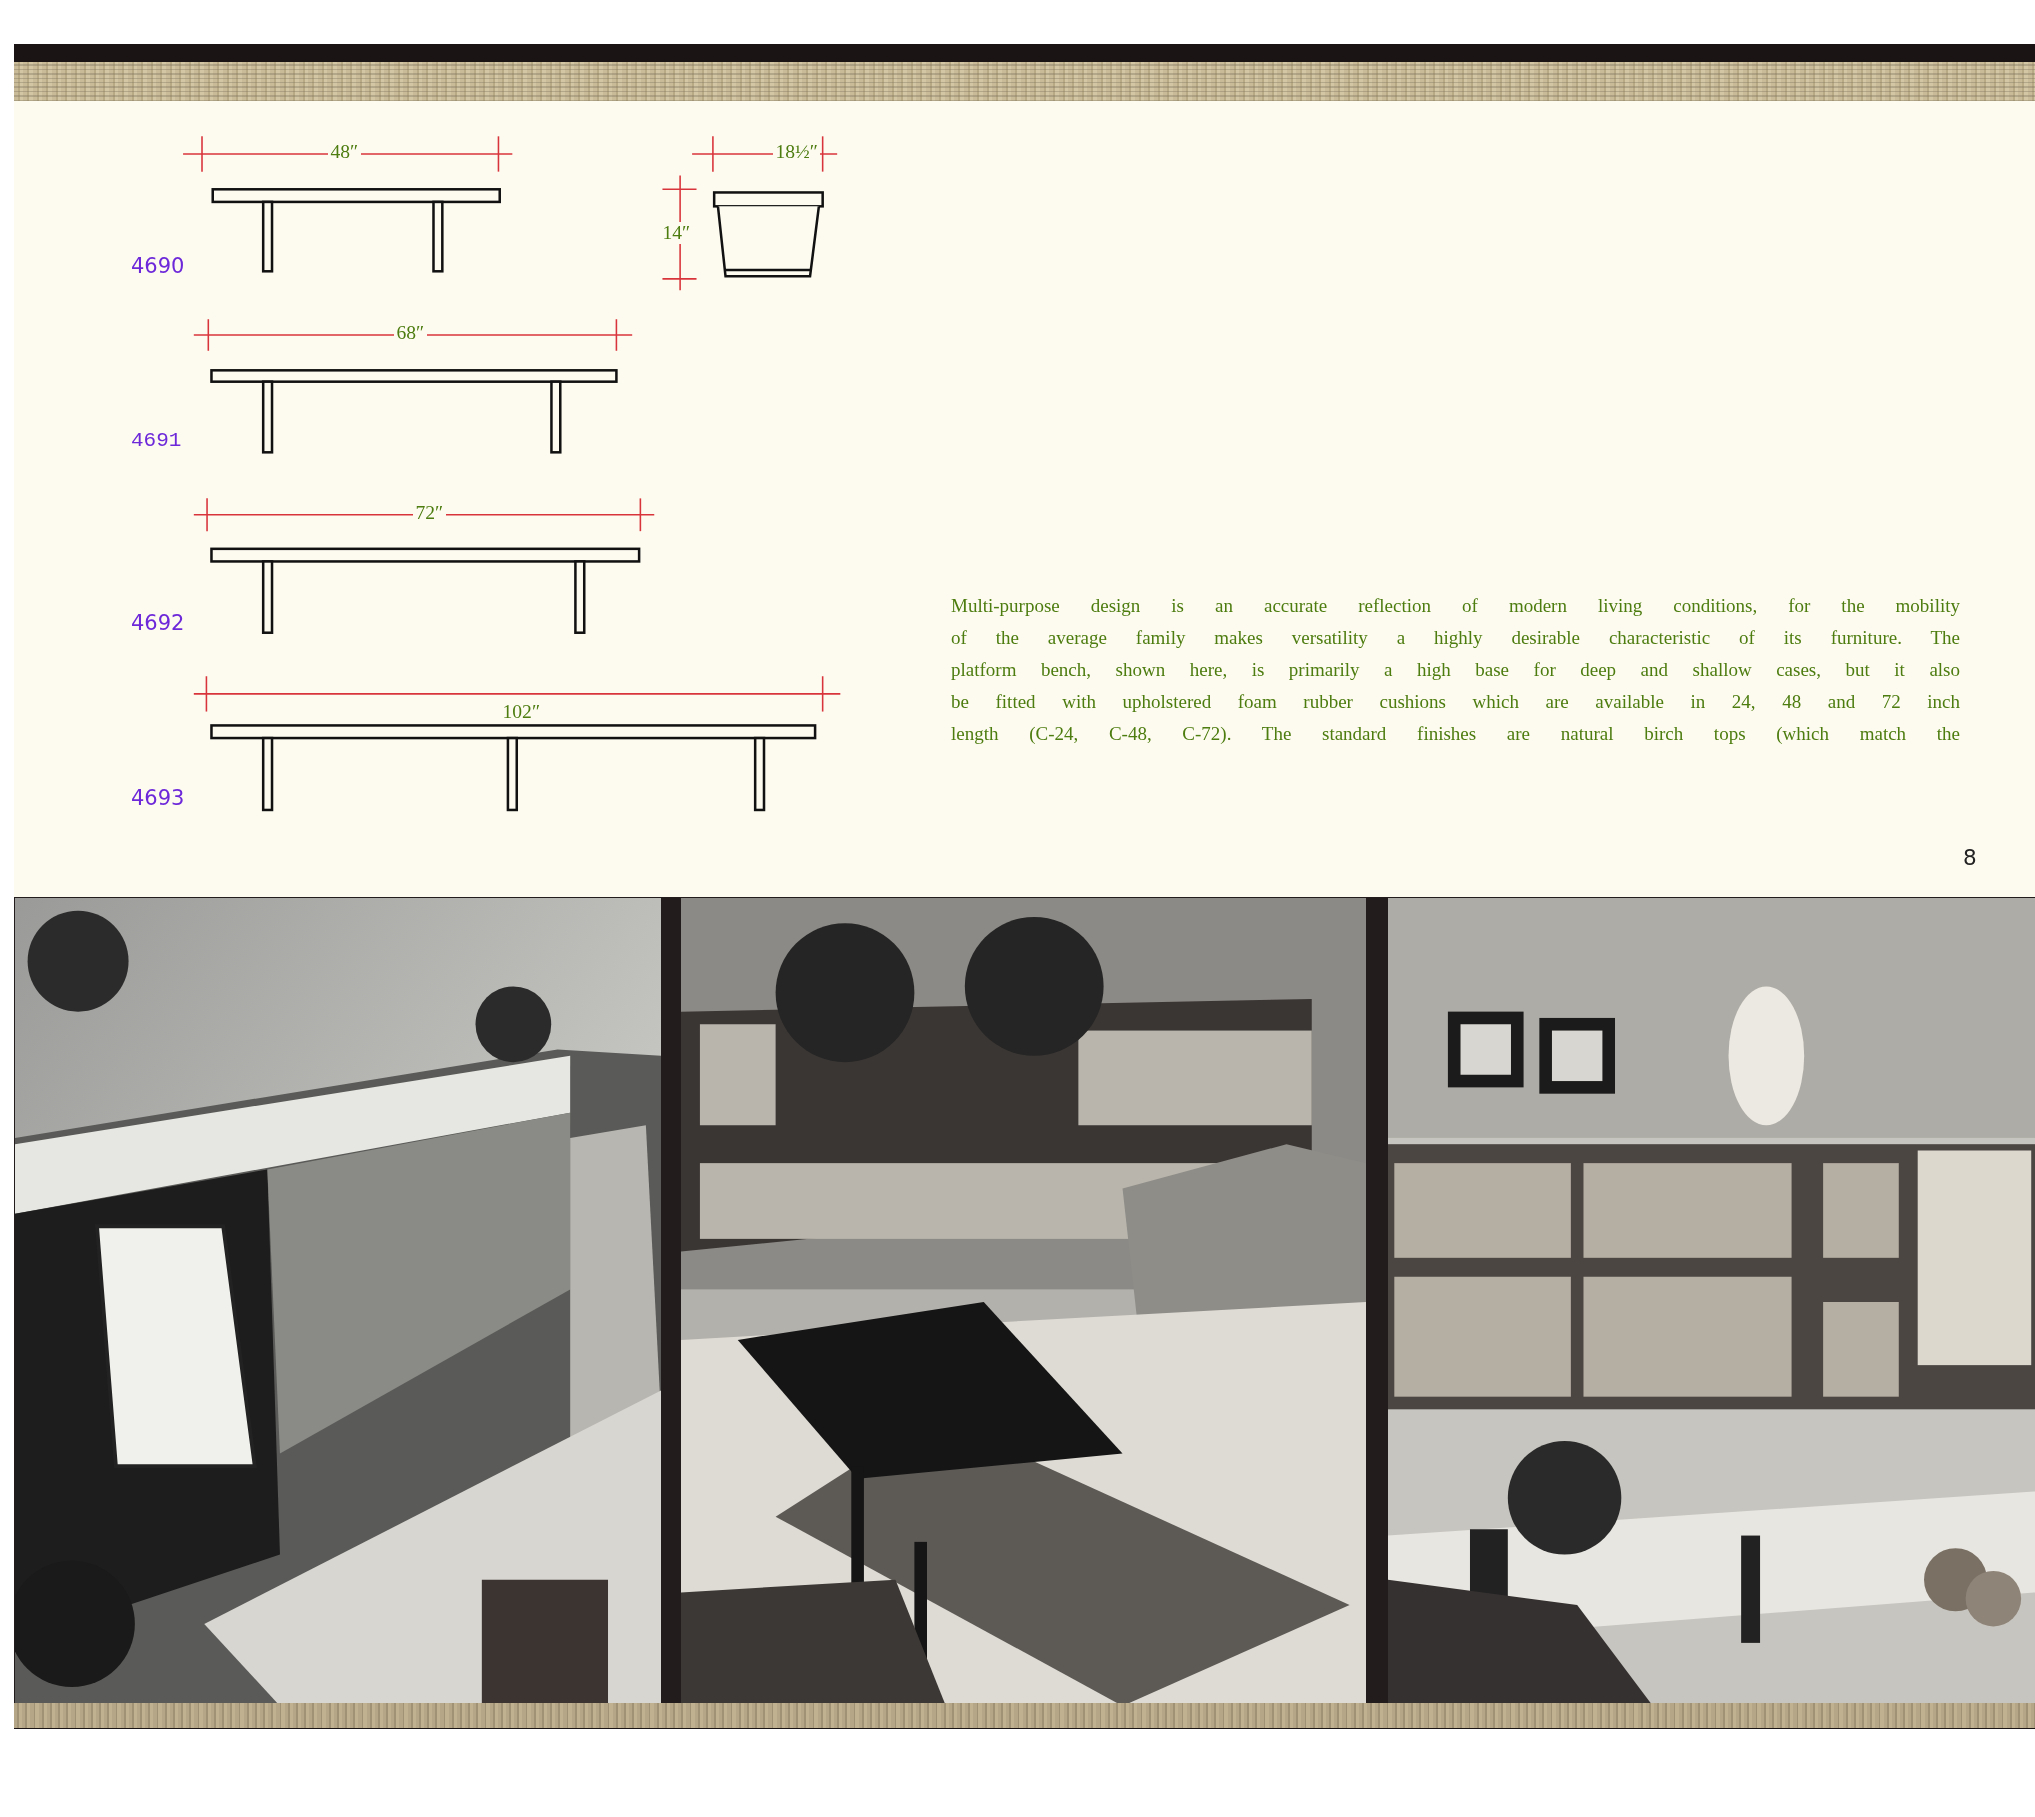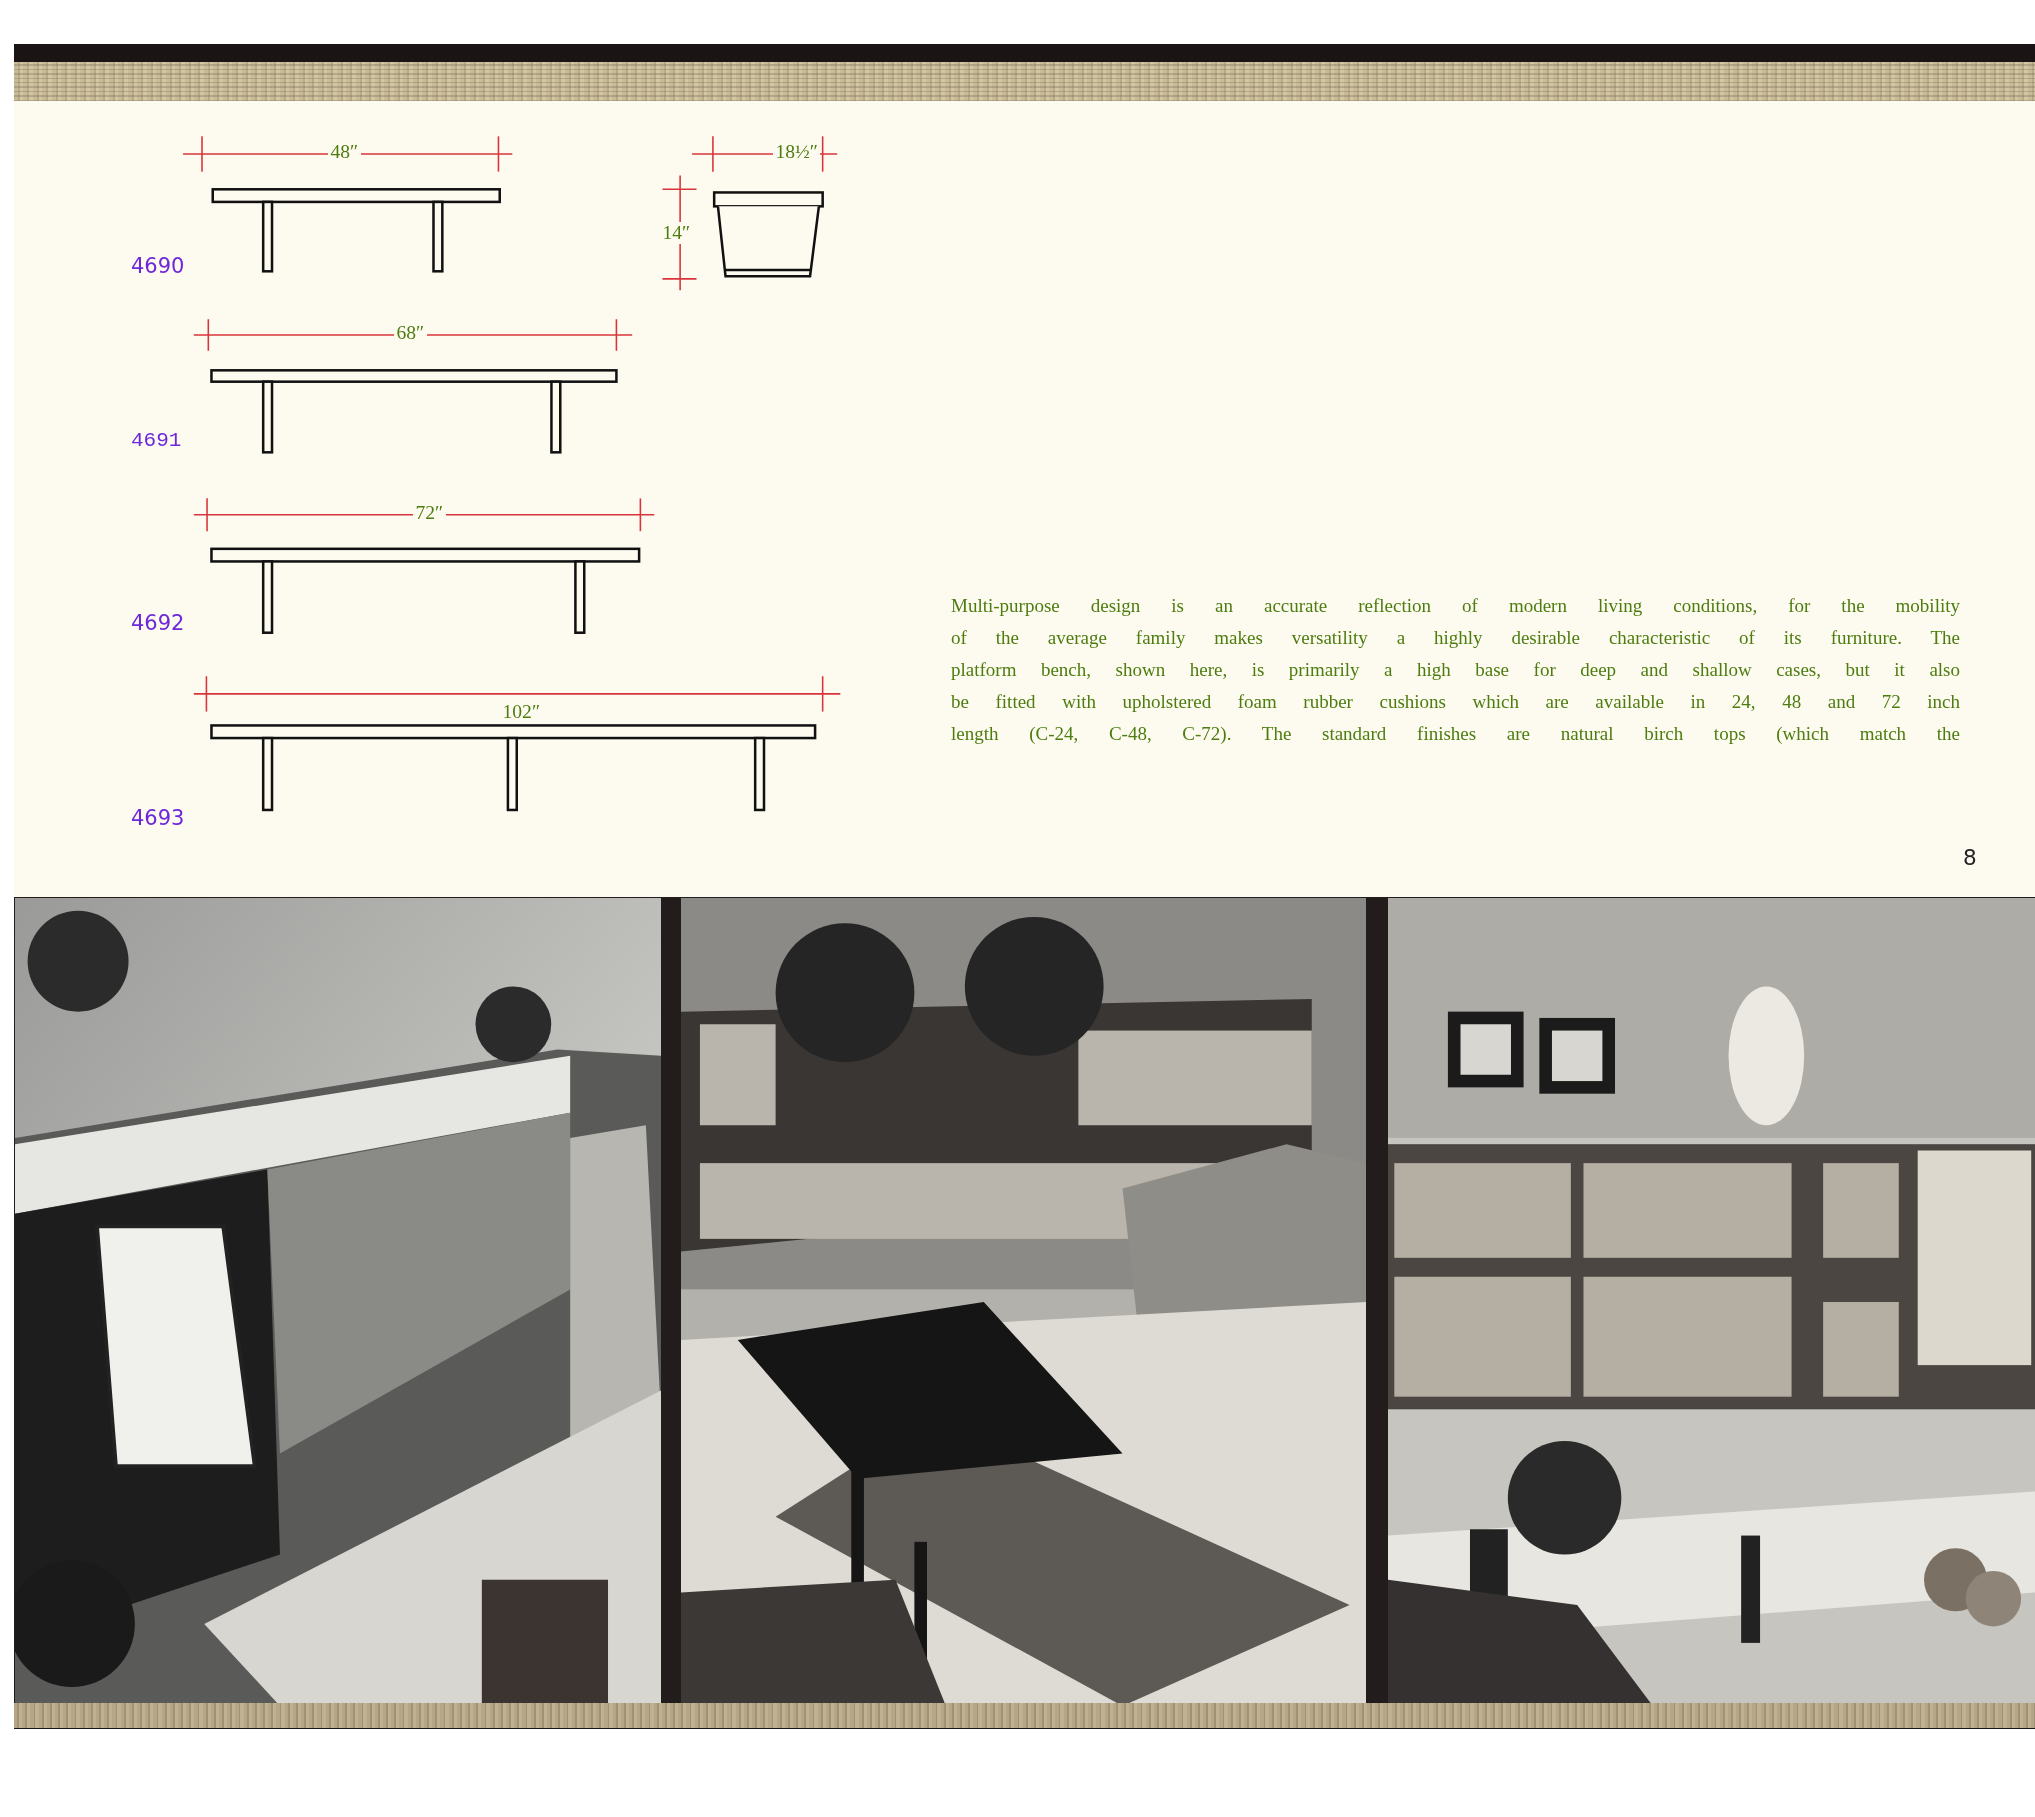--- a/index.html
+++ b/index.html
@@ -84,21 +84,21 @@
   <span class="dim" style="left:314px;top:40px;">48″</span>
   <span class="dim" style="left:759px;top:40px;text-align:right;">18½″</span>
   <span class="dim" style="left:646px;top:121px;">14″</span>
   <span class="dim" style="left:380px;top:221px;text-align:center;">68″</span>
   <span class="dim" style="left:399px;top:401px;">72″</span>
   <span class="dim" style="left:486px;top:556px;margin-top:44px;">102″</span>
 
   <span class="model" style="top:153px;">4690</span>
   <span class="model" style="top:328px;font-family:Liberation Mono, monospace;">4691</span>
   <span class="model" style="top:510px;">4692</span>
-  <span class="model" style="top:685px;margin-top:20px;">4693</span>
+  <span class="model" style="top:685px;">4693</span>
 </div>
 
 <div class="body-text">
   <div>Multi-purpose design is an accurate reflection of modern living conditions, for the mobility</div>
   <div>of the average family makes versatility a highly desirable characteristic of its furniture. The</div>
   <div>platform bench, shown here, is primarily a high base for deep and shallow cases, but it also</div>
   <div>be fitted with upholstered foam rubber cushions which are available in 24, 48 and 72 inch</div>
   <div>length (C-24, C-48, C-72). The standard finishes are natural birch tops (which match the</div>
 </div>
 

